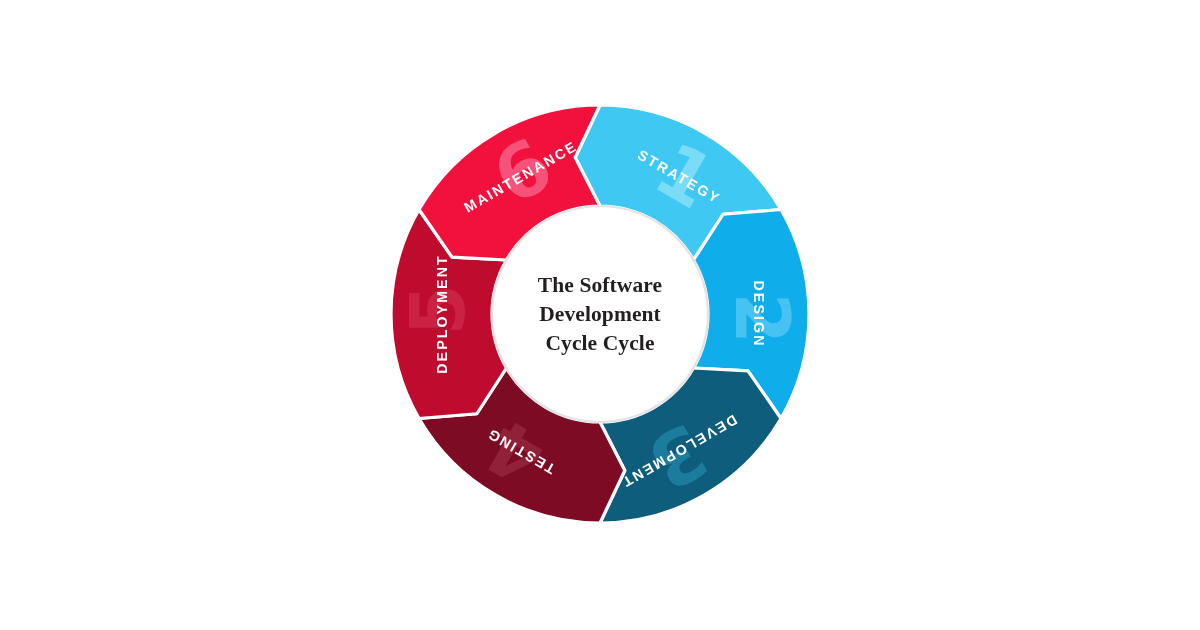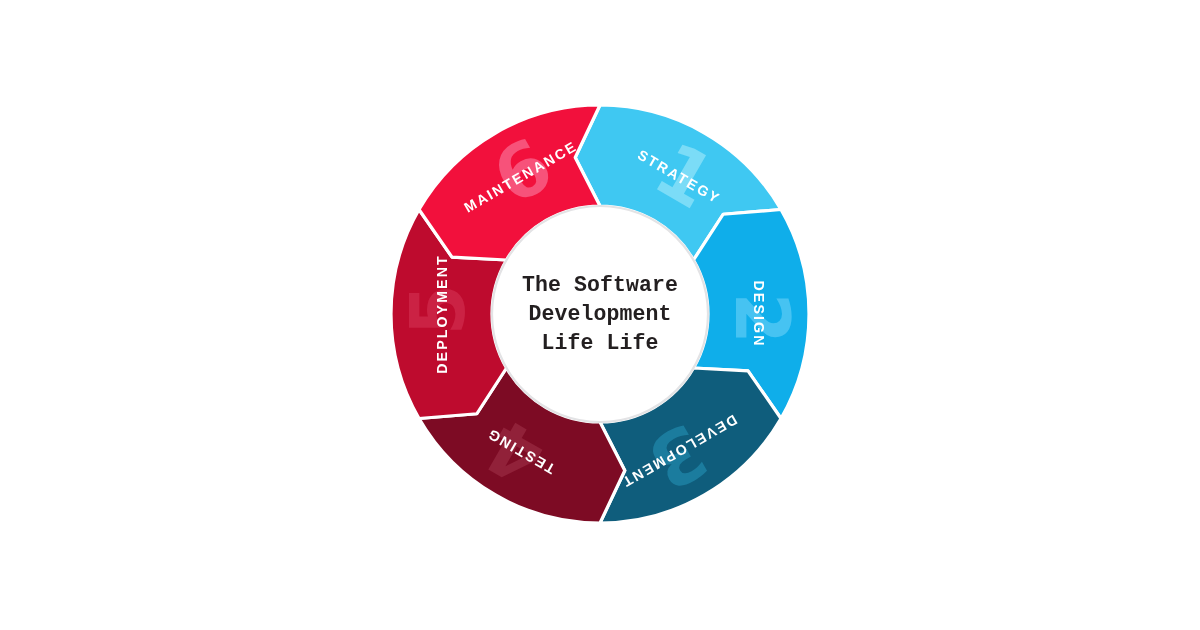--- a/index.html
+++ b/index.html
@@ -60,21 +60,21 @@
     width: 216px;
     height: 216px;
     display: flex;
     flex-direction: column;
     align-items: center;
     justify-content: center;
     text-align: center;
     pointer-events: none;
   }
   #center-text .line {
-    font-family: Liberation Mono, monospace;
+    font-family: Liberation Serif, serif;
     font-weight: 700;
     font-size: 21.5px;
     line-height: 29px;
     color: #231f20;
     letter-spacing: 0.1px;
     white-space: nowrap;
   }
 </style>
 </head>
 <body>
@@ -114,16 +114,16 @@
           <text class="seg-label" x="520.75" y="176.73" fill="#ffffff" transform="rotate(330 520.75 176.73)">MAINTENANCE</text>
         </g>
       </g>
 
   <circle id="center-disc" class="center-disc" cx="600" cy="314" r="108"></circle>
     </svg>
 
   <div id="center-text" style="color: rgb(35, 31, 32);">
       <div class="line">The Software</div>
       <div class="line">Development</div>
-      <div class="line">Life Life</div>
+      <div class="line">Cycle Cycle</div>
     </div>
 
 </div>
 
 </body></html>

